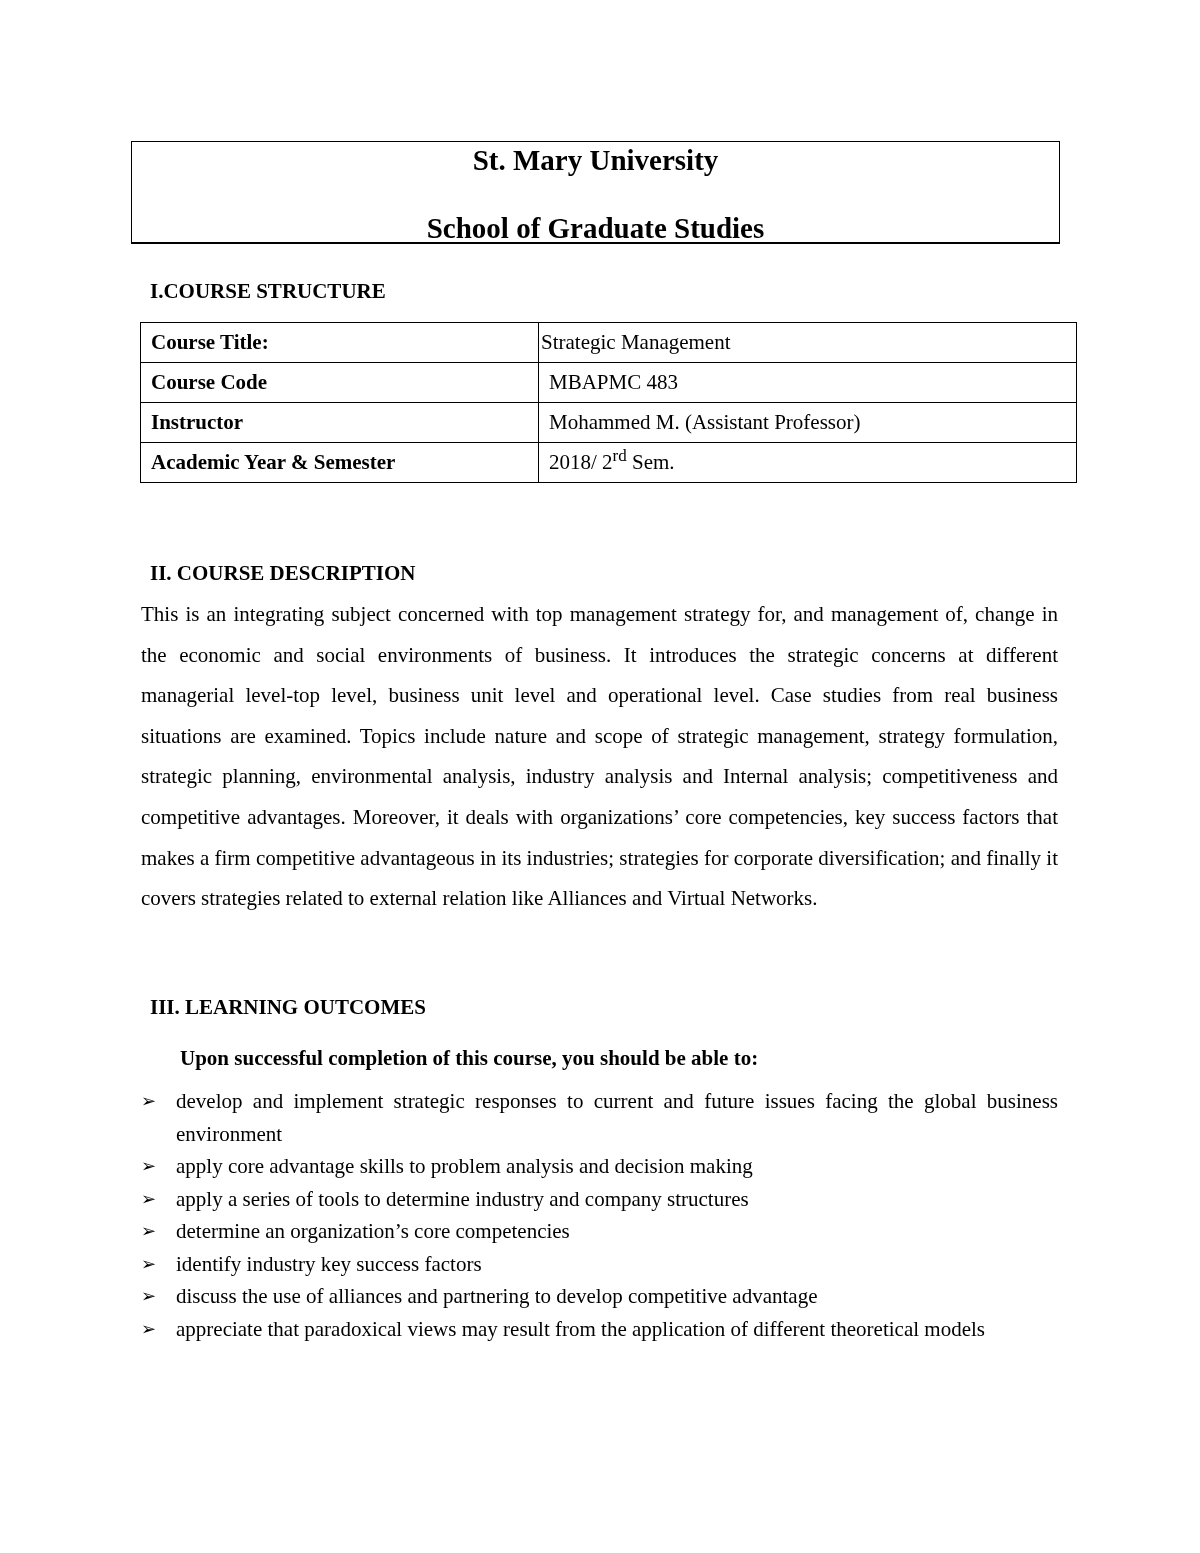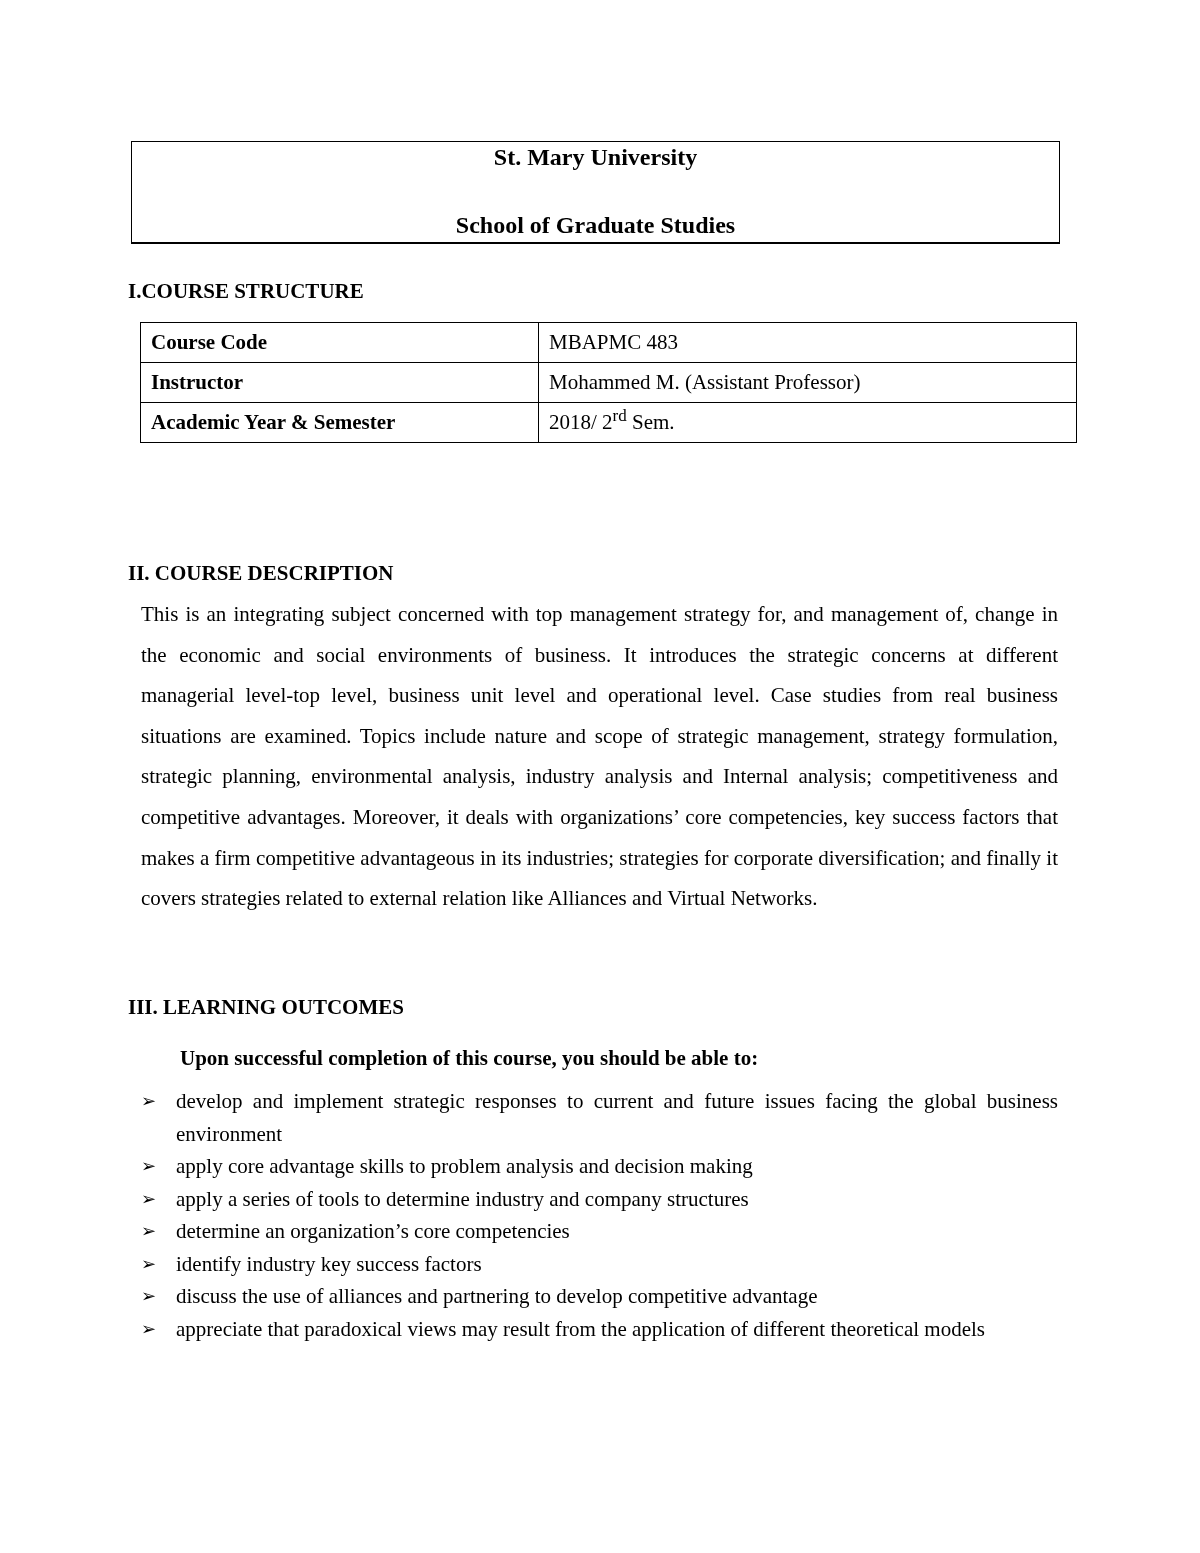--- a/index.html
+++ b/index.html
@@ -1,21 +1,21 @@
 <!DOCTYPE html>
 <html><head>
 <meta charset="utf-8">
 <style>
   html, body { margin: 0; padding: 0; background: #ffffff; }
   body { width: 1200px; height: 1553px; position: relative; overflow: hidden;
          font-family: "Liberation Serif", "DejaVu Serif", serif; color: #000; }
   .header-box { position: absolute; left: 131px; top: 141px; width: 929px; height: 103px;
                 border: 1.5px solid #000; border-bottom-width: 2.5px; box-sizing: border-box; text-align: center; }
-  .hdr { position: absolute; left: 0; width: 100%; text-align: center; font-weight: bold; font-size: 24px; }
-  .sec-title { position: absolute; left: 128px; font-size: 21px; font-weight: normal; }
+  .hdr { position: absolute; left: 0; width: 100%; text-align: center; font-weight: bold; font-size: 29px; }
+  .sec-title { position: absolute; left: 150px; font-size: 21px; font-weight: normal; }
   .bold { font-weight: bold; }
   table.cs { position: absolute; left: 140px; top: 322px; width: 937px; border-collapse: collapse; font-size: 21px; }
   table.cs td { border: 1.5px solid #000; height: 39px; padding: 0 10px; vertical-align: middle; }
   table.cs td.k { width: 377px; font-weight: bold; }
   .para { position: absolute; left: 141px; width: 917px; font-size: 21px; line-height: 40.6px; text-align: justify; }
   .intro { position: absolute; left: 180px; top: 1046px; font-size: 21px; font-weight: bold; }
   ul.outcomes { position: absolute; left: 141px; top: 1085px; width: 917px; margin: 0; padding: 0; list-style: none;
                 font-size: 21px; line-height: 32.5px; }
   ul.outcomes li { position: relative; padding-left: 35px; text-align: justify; }
   ul.outcomes li .bullet { position: absolute; left: 0; top: 0; font-size: 18px; }
@@ -26,20 +26,24 @@
 
 <div class="header-box">
   <div class="hdr" style="top:2px;">St. Mary University</div>
   <div class="hdr" style="top:70px;">School of Graduate Studies</div>
 </div>
 
 <div class="sec-title bold" style="top:279px;">I.COURSE STRUCTURE</div>
 
 <table class="cs">
   <tbody>
+      <tr>
+    <td class="k">Course Title:</td>
+    <td style="padding-left:2px;">Strategic Management</td>
+  </tr>
   <tr>
     <td class="k">Course Code</td>
     <td>MBAPMC 483</td>
   </tr>
   <tr>
     <td class="k">Instructor</td>
     <td>Mohammed M. (Assistant Professor)</td>
   </tr>
   <tr>
     <td class="k">Academic Year &amp; Semester</td>

